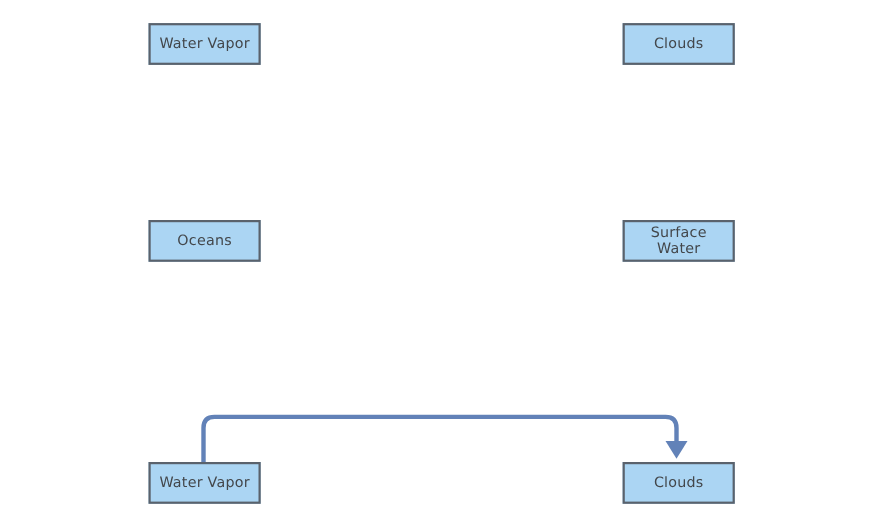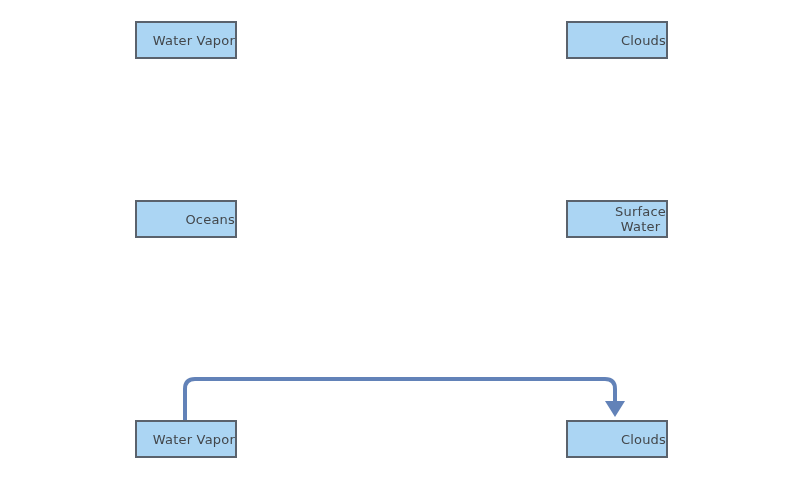--- a/index.html
+++ b/index.html
@@ -23,21 +23,21 @@
     overflow: hidden;
   }
   .node {
     position: absolute;
     width: 102px;
     height: 38px;
     background: var(--box-fill);
     border: 2px solid var(--box-border);
     display: flex;
     align-items: center;
-    justify-content: flex-end;
+    justify-content: center;
     cursor: default;
   }
   .node-label {
     font-size: 13px;
     line-height: 15px;
     color: var(--box-text);
     text-align: center;
     white-space: pre-line;
     letter-spacing: 0.2px;
   }

